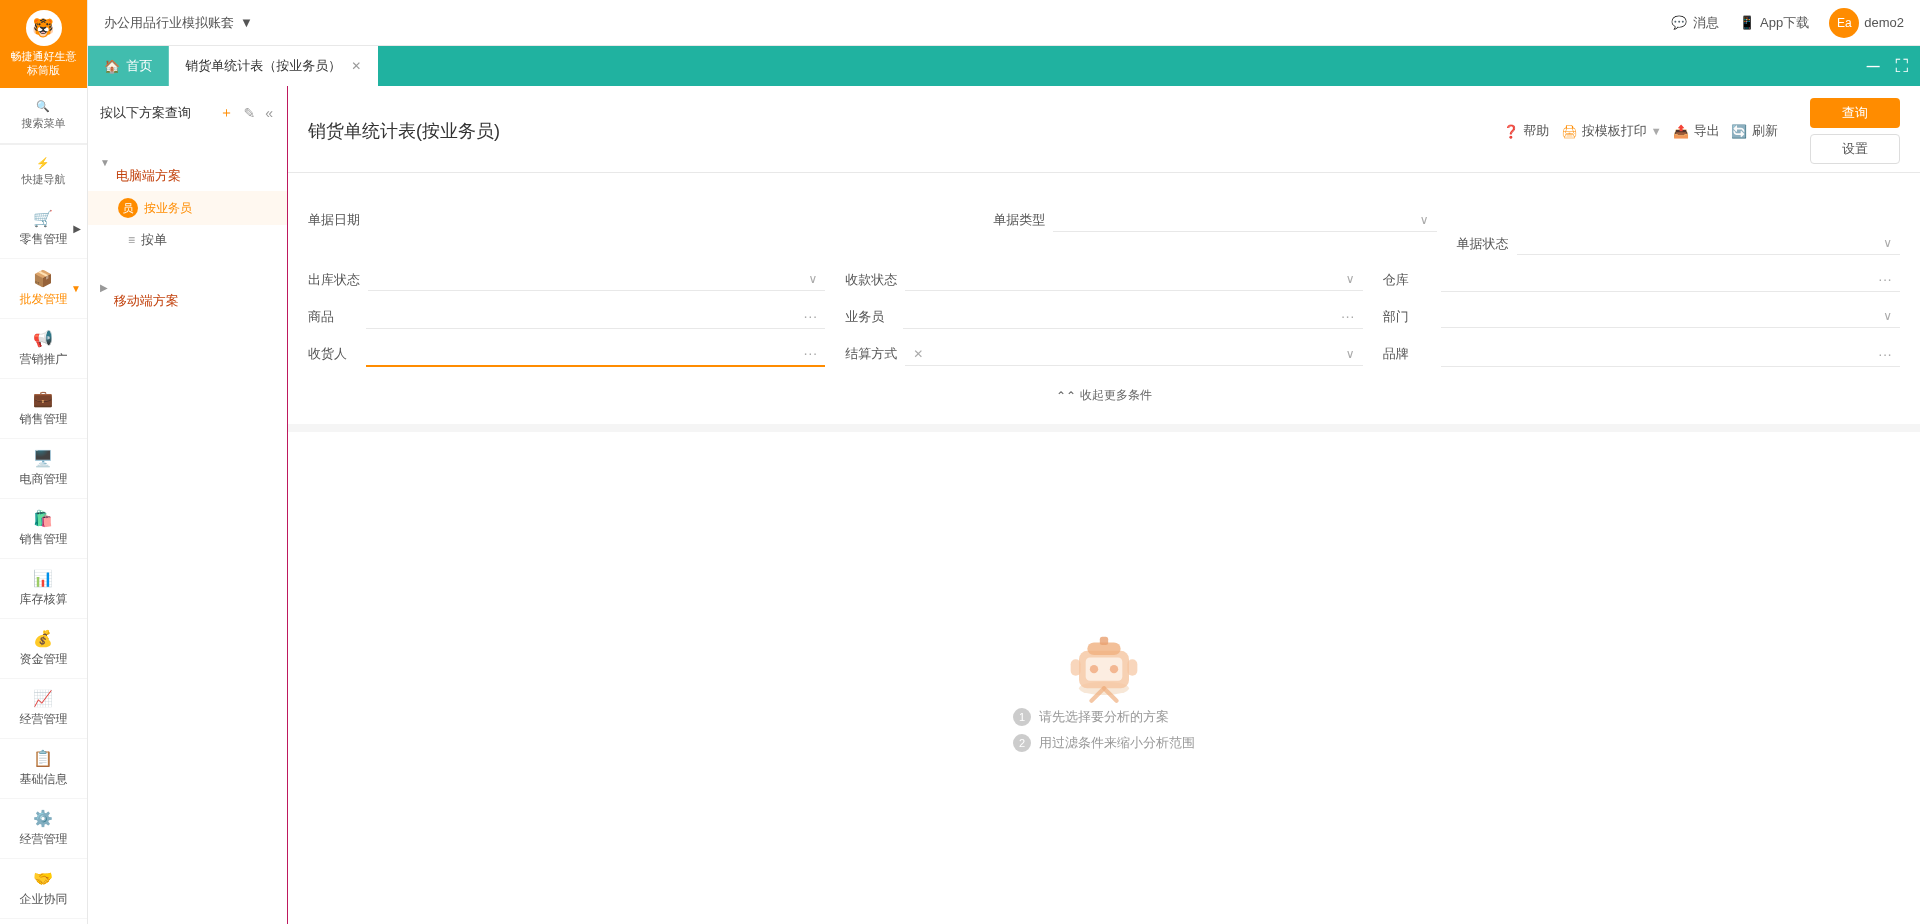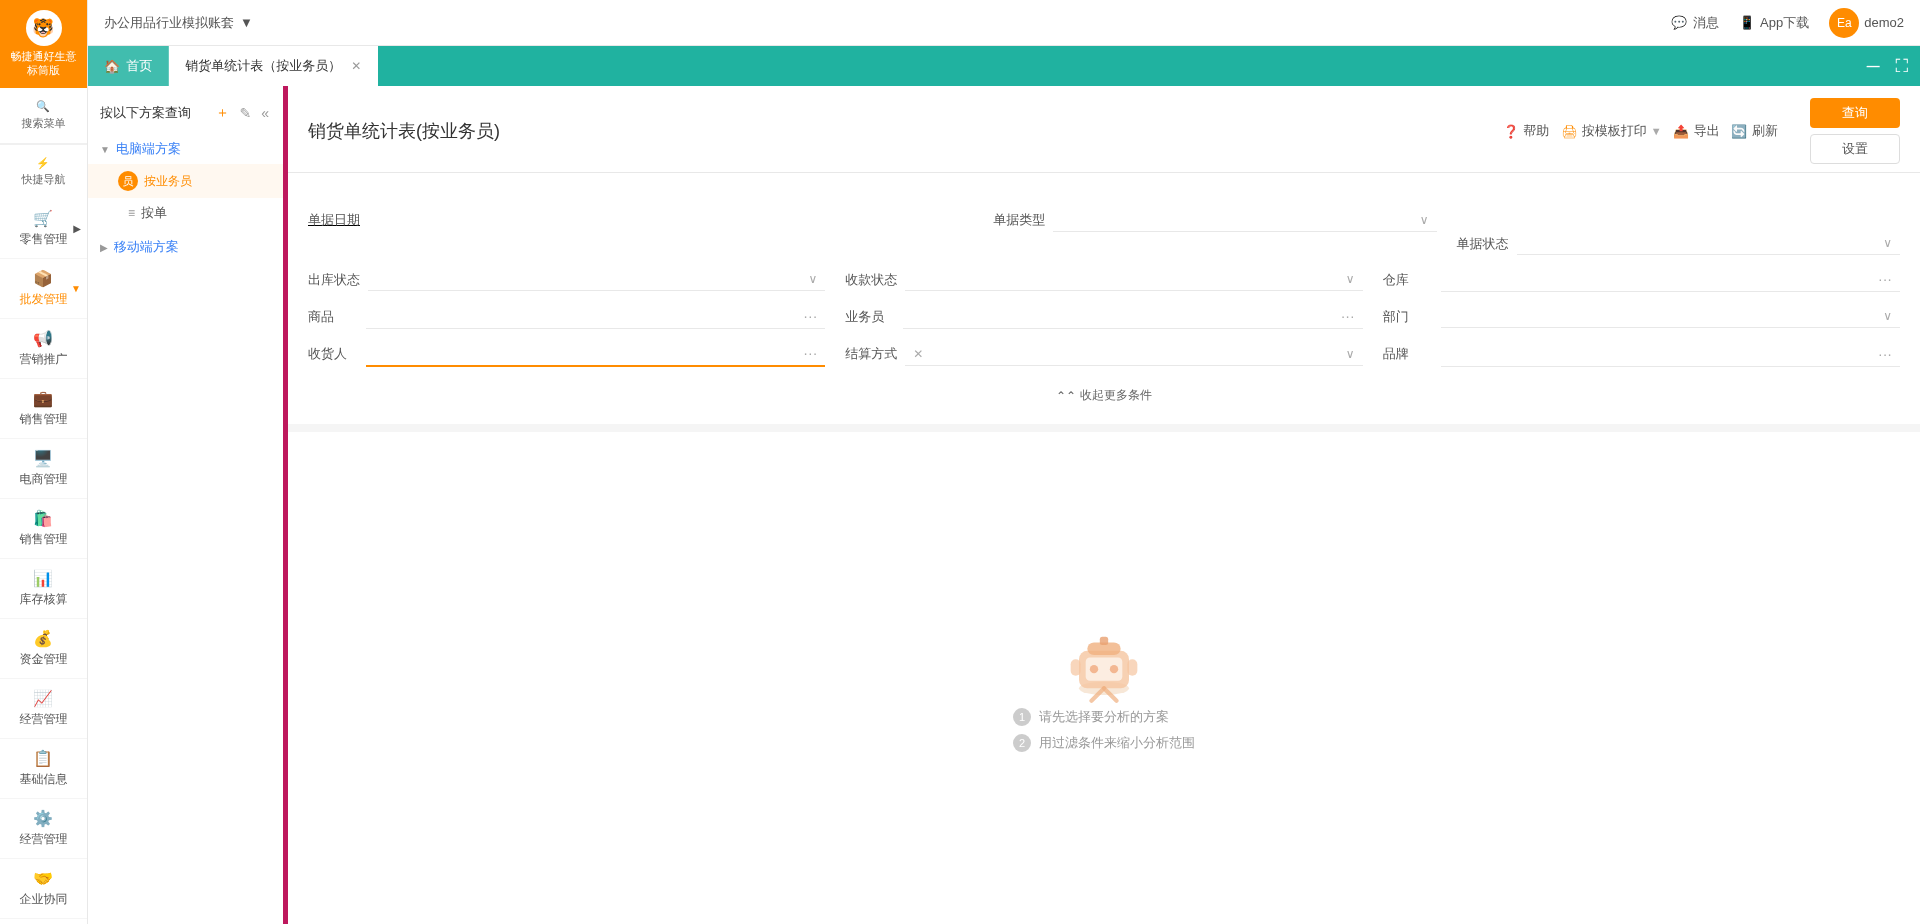--- a/index.html
+++ b/index.html
@@ -37,30 +37,30 @@
     .tab.home { background: rgba(255,255,255,0.15); }
     .tab.active { background: #fff; color: #333; border-radius: 0; }
     .tab-close { color: #999; font-size: 12px; cursor: pointer; margin-left: 4px; }
     .tabbar-right { margin-left: auto; display: flex; align-items: center; padding-right: 8px; gap: 8px; }
     .tabbar-icon-btn { background: none; border: none; color: #fff; font-size: 18px; cursor: pointer; padding: 4px; }
 
     
     .content { flex: 1; display: flex; overflow: hidden; }
 
     
-    .left-panel { width: 200px; background: #fff; border-right: 5px solid #be185d; padding: 10px 0; flex-shrink: 0; }
+    .left-panel { width: 200px; background: #fff; border-right: 1px solid #be185d; padding: 10px 0; flex-shrink: 0; }
     .left-panel-header { display: flex; align-items: center; padding: 6px 12px; justify-content: space-between; }
     .left-panel-title { font-size: 13px; color: #333; font-weight: 500; }
     .left-panel-actions { display: flex; align-items: center; gap: 6px; }
     .panel-action-btn { background: none; border: none; cursor: pointer; color: #999; font-size: 14px; padding: 2px; }
     .panel-action-btn.orange { color: #ff8c00; }
     .scheme-section { margin-top: 4px; }
     .scheme-section-title { display: flex; align-items: center; padding: 6px 12px; cursor: pointer; gap: 6px; }
     .scheme-section-arrow { font-size: 10px; color: #999; }
-    .scheme-section-label { font-size: 13px; color: #3b82f6; }
+    .scheme-section-label { font-size: 13px; color: #c2410c; margin-top: 27px; }
     .scheme-item { display: flex; align-items: center; padding: 7px 12px 7px 30px; cursor: pointer; gap: 6px; }
     .scheme-item.active { background: #fff8f0; }
     .scheme-item-icon { width: 20px; height: 20px; border-radius: 50%; background: #ff8c00; display: flex; align-items: center; justify-content: center; color: #fff; font-size: 11px; }
     .scheme-item-label { font-size: 12px; color: #333; }
     .scheme-item.active .scheme-item-label { color: #ff8c00; }
     .scheme-sub-item { display: flex; align-items: center; padding: 6px 12px 6px 40px; cursor: pointer; gap: 6px; }
     .scheme-sub-item-icon { color: #999; font-size: 12px; }
     .scheme-sub-item-label { font-size: 13px; color: #555; }
     .scheme-section2 { margin-top: 4px; }
     .scheme-section2-title { display: flex; align-items: center; padding: 6px 12px; cursor: pointer; gap: 6px; }
@@ -294,21 +294,21 @@
           <div class="filter-actions">
             <button class="btn-query">查询</button>
             <button class="btn-setting">设置</button>
           </div>
         </div>
       </div>
 
       <div class="filter-area">
 
         <div class="filter-row">
-          <div class="filter-item" style="flex:1.5;text-decoration:underline;">
+          <div class="filter-item" style="flex:1.5;">
             <span class="filter-label">单据日期</span>
           </div>
           <div class="filter-item" style="flex:1;">
             <span class="filter-label">单据类型</span>
             <div class="filter-control">
               <span style="flex:1"></span>
               <span class="arrow">∨</span>
             </div>
           </div>
           <div class="filter-item" style="flex:1;margin-top:47px;">

